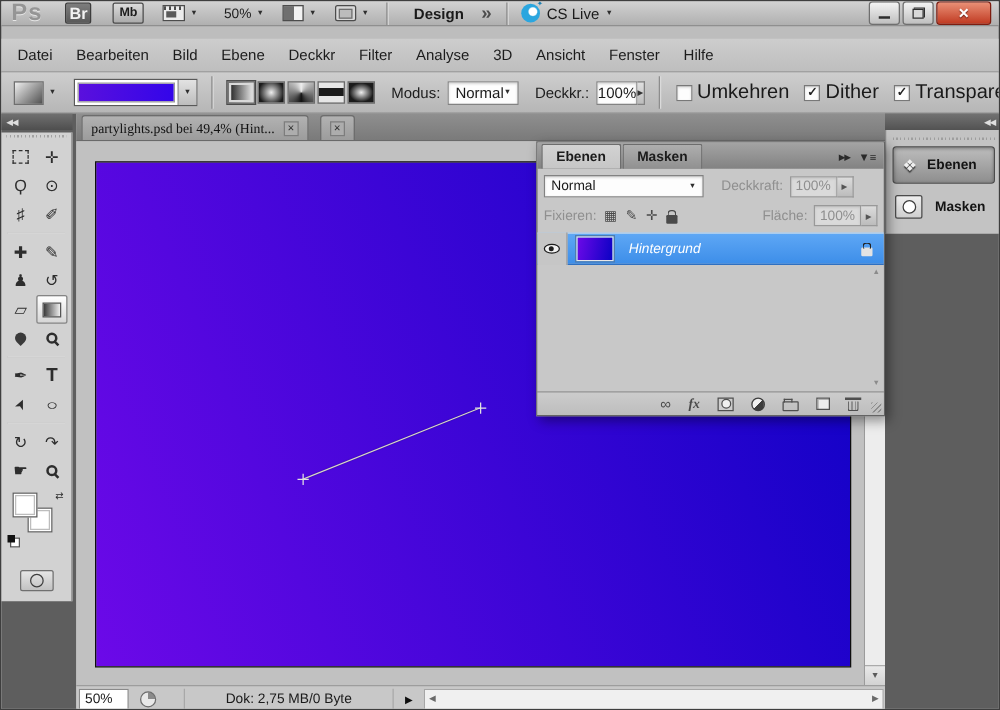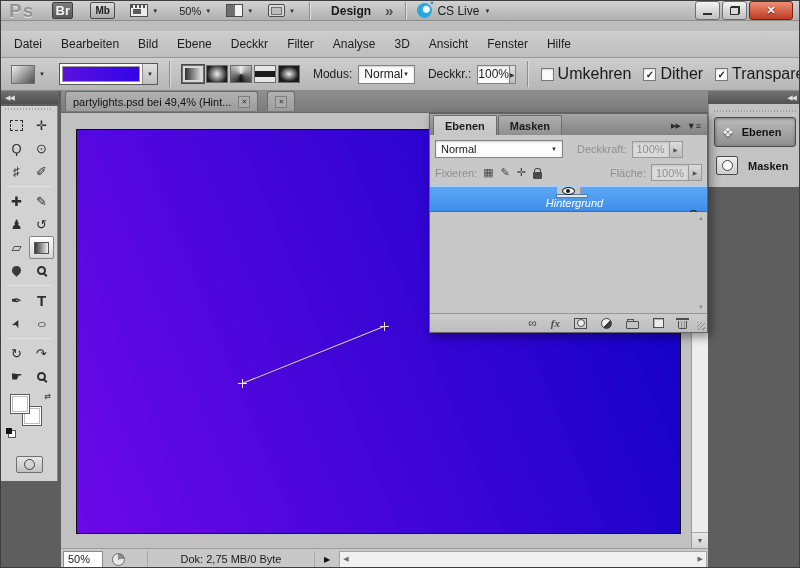--- a/index.html
+++ b/index.html
@@ -128,21 +128,21 @@
   .mini-default{position:absolute;left:5px;top:36px;width:10px;height:10px;}
   .mini-default::before{content:'';position:absolute;left:0;top:0;width:6px;height:6px;background:#111;z-index:2;}
   .mini-default::after{content:'';position:absolute;right:0;bottom:0;width:6px;height:6px;background:#fff;border:1px solid #555;}
   .swap-arrows{position:absolute;right:6px;top:0;font-size:8px;color:#2d2d2d;}
   .quickmask{width:27px;height:17px;margin:12px auto 0;border:1px solid #707070;border-radius:2px;
     background:linear-gradient(#e6e6e6,#c2c2c2);display:flex;align-items:center;justify-content:center;}
   .quickmask::before{content:'';width:9px;height:9px;border:1px solid #3f3f3f;border-radius:50%;}
   
   .docarea{position:absolute;left:60px;top:90px;width:647px;height:478px;display:flex;flex-direction:column;}
   .tabbar{height:22px;background:linear-gradient(#8f8f8f,#7a7a7a);border-bottom:1px solid #6a6a6a;
-    display:flex;align-items:flex-start;padding-left:4px;gap:9px;}
+    display:flex;align-items:flex-end;padding-left:4px;gap:9px;font-family:Liberation Serif, serif;}
   .tab{height:20px;display:flex;align-items:center;gap:7px;padding:0 7px;
     background:linear-gradient(#b2b2b2,#9c9c9c);border:1px solid #6d6d6d;border-bottom:none;
     border-radius:3px 3px 0 0;font-size:11px;color:#121212;white-space:nowrap;}
   .tab.active{background:linear-gradient(#c9c9c9,#bcbcbc);}
   .tab-close{width:12px;height:12px;border:1px solid #7d7d7d;background:#adadad;
     display:flex;align-items:center;justify-content:center;font-size:7px;color:#333;}
   .viewport{flex:1;display:flex;min-height:0;}
   .docview{flex:1;position:relative;background:#c1c1c1;overflow:hidden;}
   .canvas{position:absolute;left:15px;top:16px;width:605px;height:405px;
     border:1px solid #0e0e0e;}
@@ -193,21 +193,21 @@
   .lp-spin{width:13px;height:17px;border:1px solid #999;border-left:none;
     background:linear-gradient(#dcdcdc,#bcbcbc);display:flex;align-items:center;justify-content:center;
     font-size:6px;color:#555;}
   .lock-icons{display:flex;align-items:center;gap:7px;margin-left:6px;color:#4a4a4a;font-size:11px;}
   .icon-lock{width:9px;height:7px;background:#4a4a4a;border-radius:1px;position:relative;margin-top:5px;}
   .icon-lock::before{content:'';position:absolute;left:1px;top:-4px;width:5px;height:4px;
     border:1.5px solid #4a4a4a;border-bottom:none;border-radius:3px 3px 0 0;}
   .icon-lock.light{background:#e3e3e3;}
   .icon-lock.light::before{border-color:#222;}
   .layer-row{height:26px;margin-top:5px;display:flex;align-items:center;
-    background:linear-gradient(#5ea7f5,#3d8ee9);border-top:1px solid #a9d0f8;border-bottom:1px solid #2e70c2;flex-direction:column;}
+    background:linear-gradient(#5ea7f5,#3d8ee9);border-top:1px solid #a9d0f8;border-bottom:1px solid #2e70c2;}
   .eye-cell{width:24px;height:26px;background:#c6c6c6;border-right:1px solid #9e9e9e;
     display:flex;align-items:center;justify-content:center;}
   .icon-eye{width:13px;height:8px;border:1px solid #1c1c1c;border-radius:60%;background:#f0f0f0;position:relative;}
   .icon-eye::after{content:'';position:absolute;left:3px;top:1px;width:4px;height:4px;border-radius:50%;background:#1c1c1c;}
   .layer-thumb{width:30px;height:20px;margin-left:7px;border:1px solid #e8e8e8;outline:1px solid #4d7db0;}
   .layer-name{margin-left:12px;font-style:italic;color:#ffffff;font-size:11px;}
   .layer-lock{margin-left:auto;margin-right:9px;}
   .lp-list{flex:1;position:relative;background:#c8c8c8;}
   .lp-list .up{position:absolute;right:3px;top:3px;font-size:6px;color:#8b8b8b;}
   .lp-list .down{position:absolute;right:3px;bottom:3px;font-size:6px;color:#8b8b8b;}

